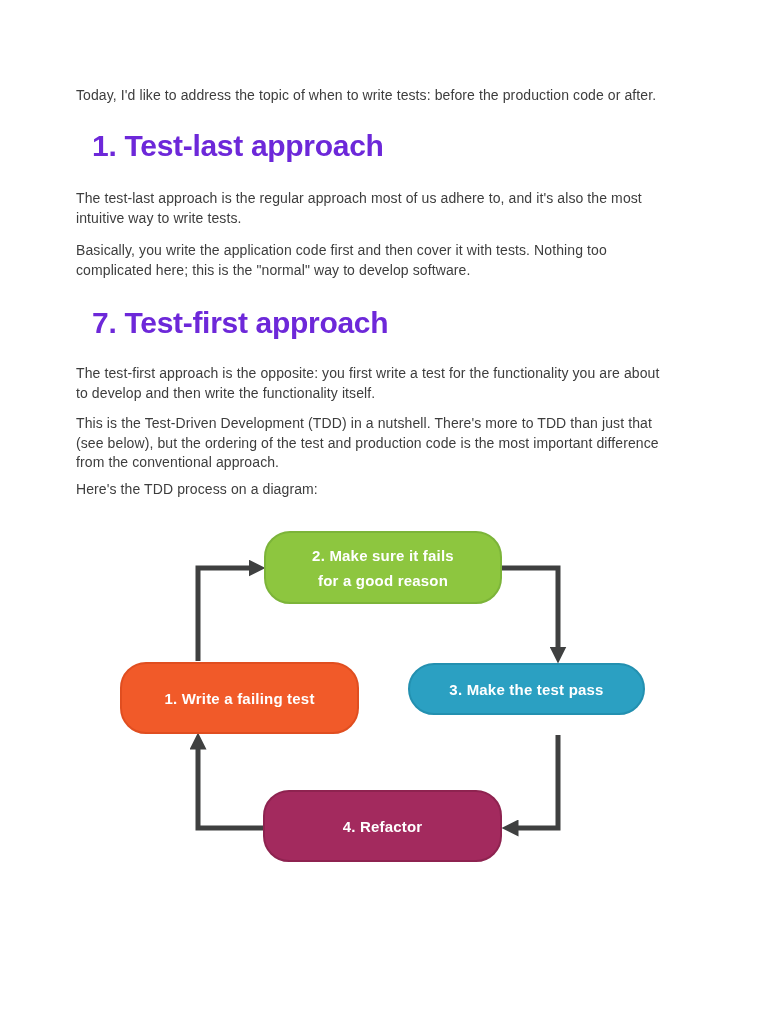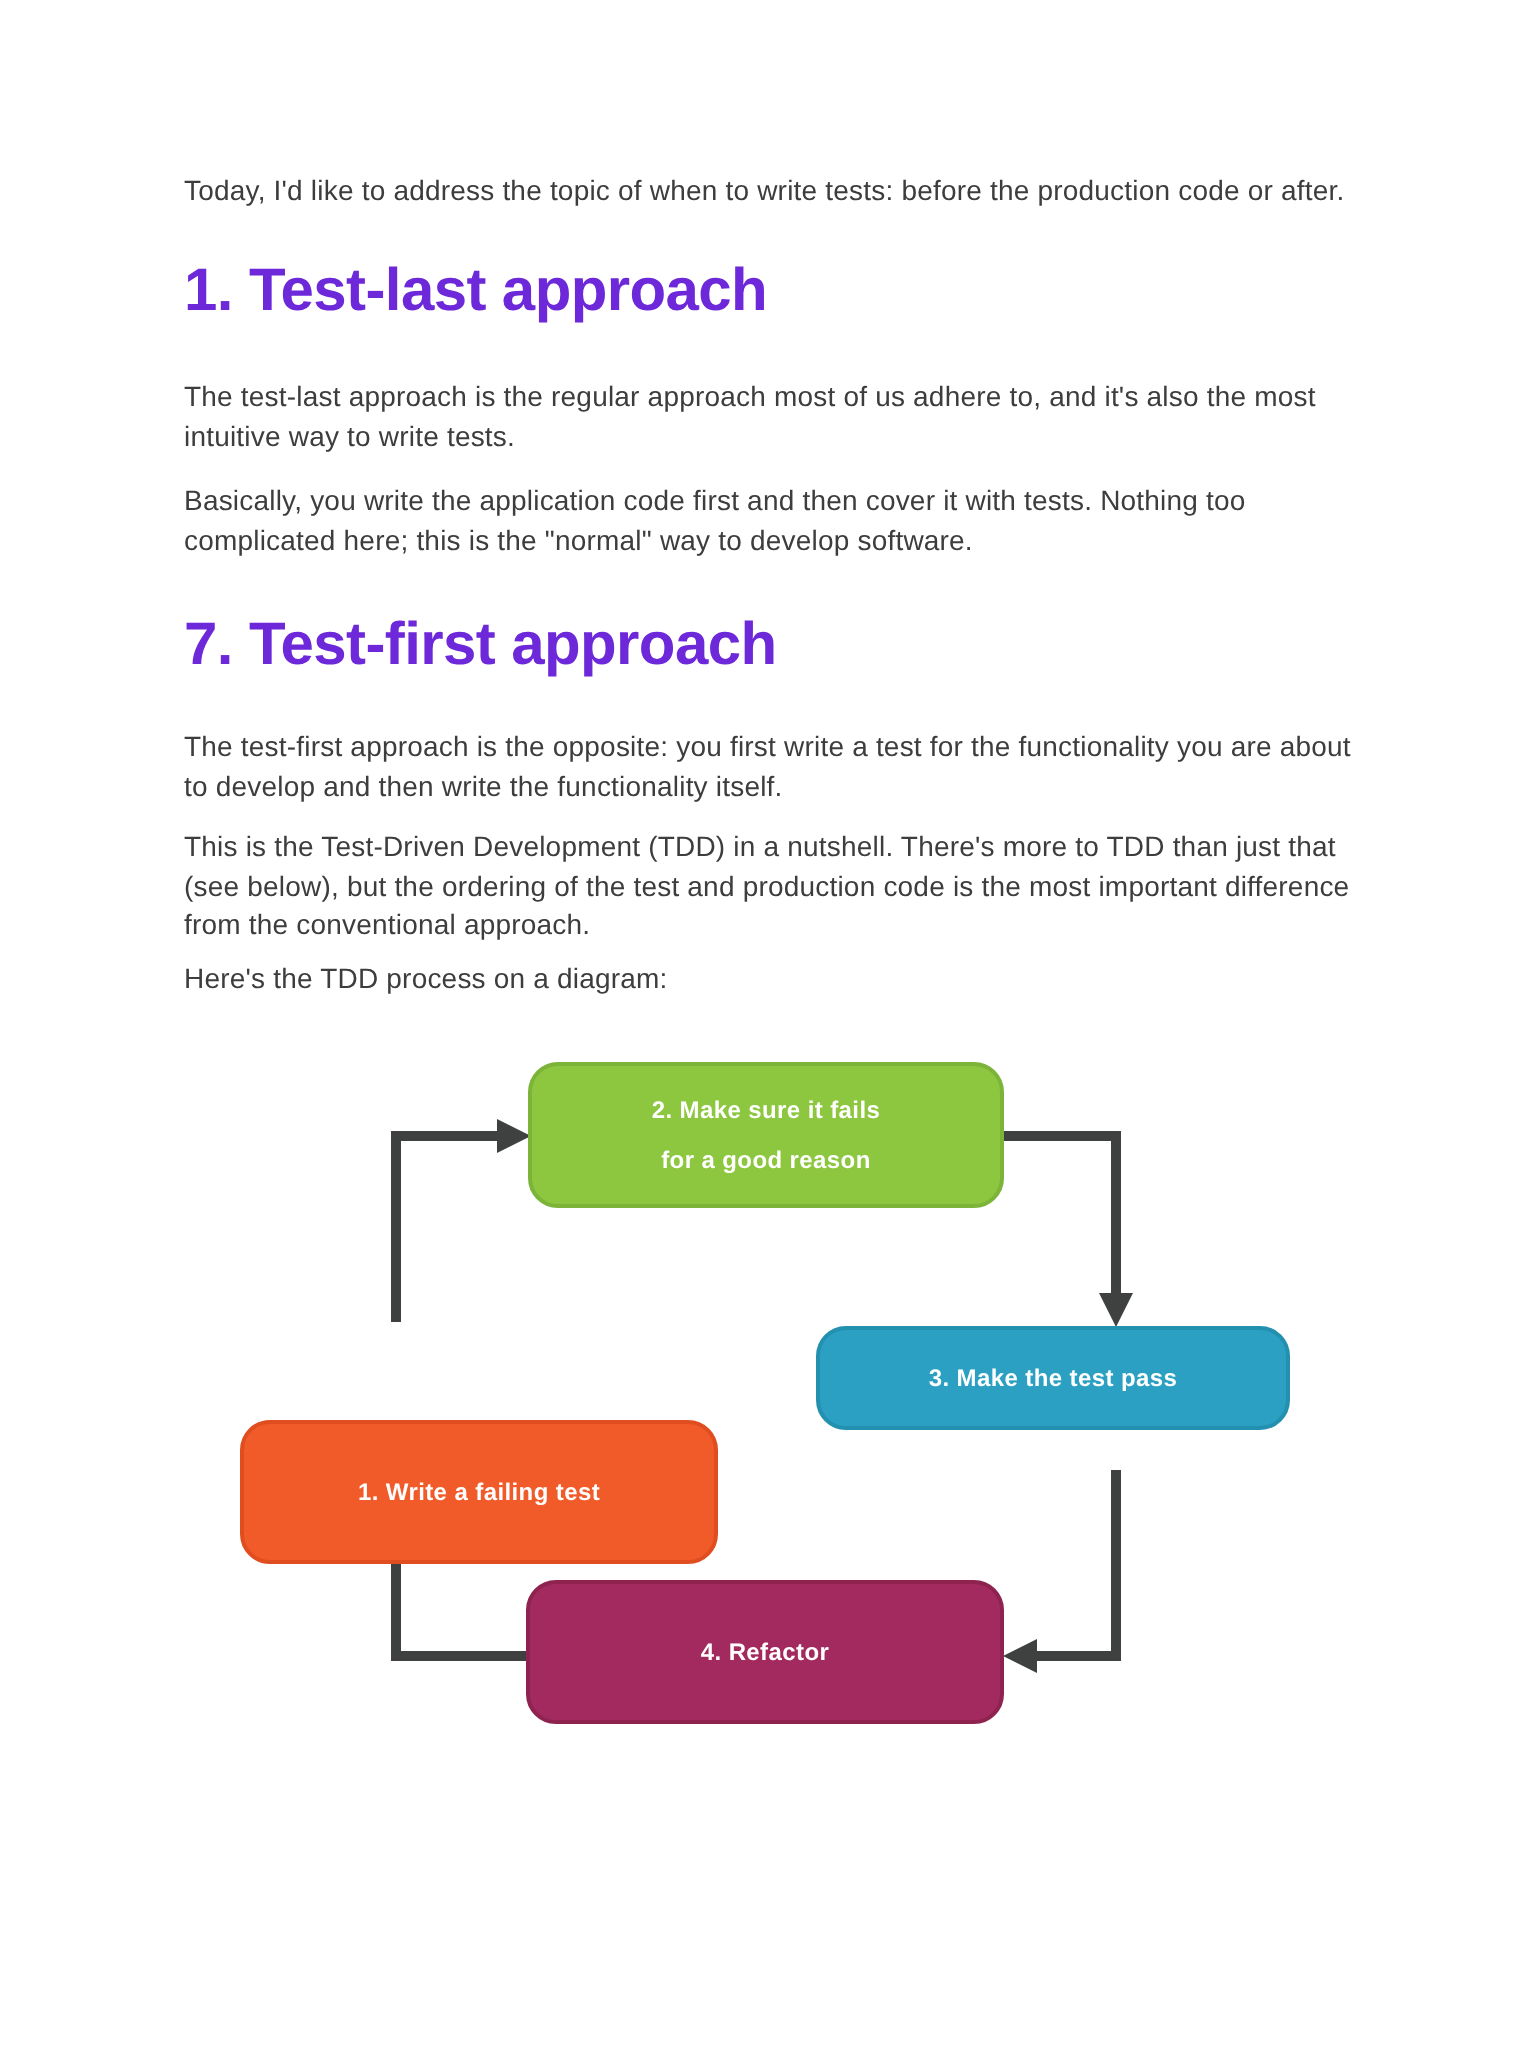--- a/index.html
+++ b/index.html
@@ -6,21 +6,21 @@
   .page {
     position: relative;
     width: 768px;
     height: 1024px;
     background: #ffffff;
     font-family: "Liberation Sans", sans-serif;
     overflow: hidden;
   }
   .body-text {
     position: absolute;
-    left: 92px;
+    left: 76px;
     width: 592px;
     margin: 0;
     font-size: 14px;
     line-height: 19.5px;
     letter-spacing: 0.1px;
     color: #3d3d3d;
     white-space: pre-line;
   }
   .heading {
     position: absolute;
@@ -42,33 +42,33 @@
   .pos-p6 { top: 480px; }
 
   .diagram { position: absolute; left: 0; top: 0; width: 768px; height: 1024px; }
   .flows { position: absolute; left: 0; top: 0; }
   .flow { fill: none; stroke-width: 5; }
 
   .step {
     position: absolute;
     box-sizing: border-box;
     border: 2px solid transparent;
-    border-radius: 15px;
+    border-radius: 26px;
     display: flex;
     align-items: center;
     justify-content: center;
     text-align: center;
     color: #ffffff;
     font-weight: bold;
-    font-size: 12px;
+    font-size: 15px;
     line-height: 25px;
     letter-spacing: 0.2px;
     white-space: pre-line;
   }
-  .step-1 { left: 120px; top: 662px; width: 239px; height: 72px; margin-top: 48px; }
+  .step-1 { left: 120px; top: 662px; width: 239px; height: 72px; }
   .step-2 { left: 264px; top: 531px; width: 238px; height: 73px; }
   .step-3 { left: 408px; top: 663px; width: 237px; height: 52px; }
   .step-4 { left: 263px; top: 790px; width: 239px; height: 72px; }
 </style>
 </head>
 <body>
 
 <div class="page">
 
   <p class="body-text pos-p1">Today, I'd like to address the topic of when to write tests: before the production code or after.</p>

